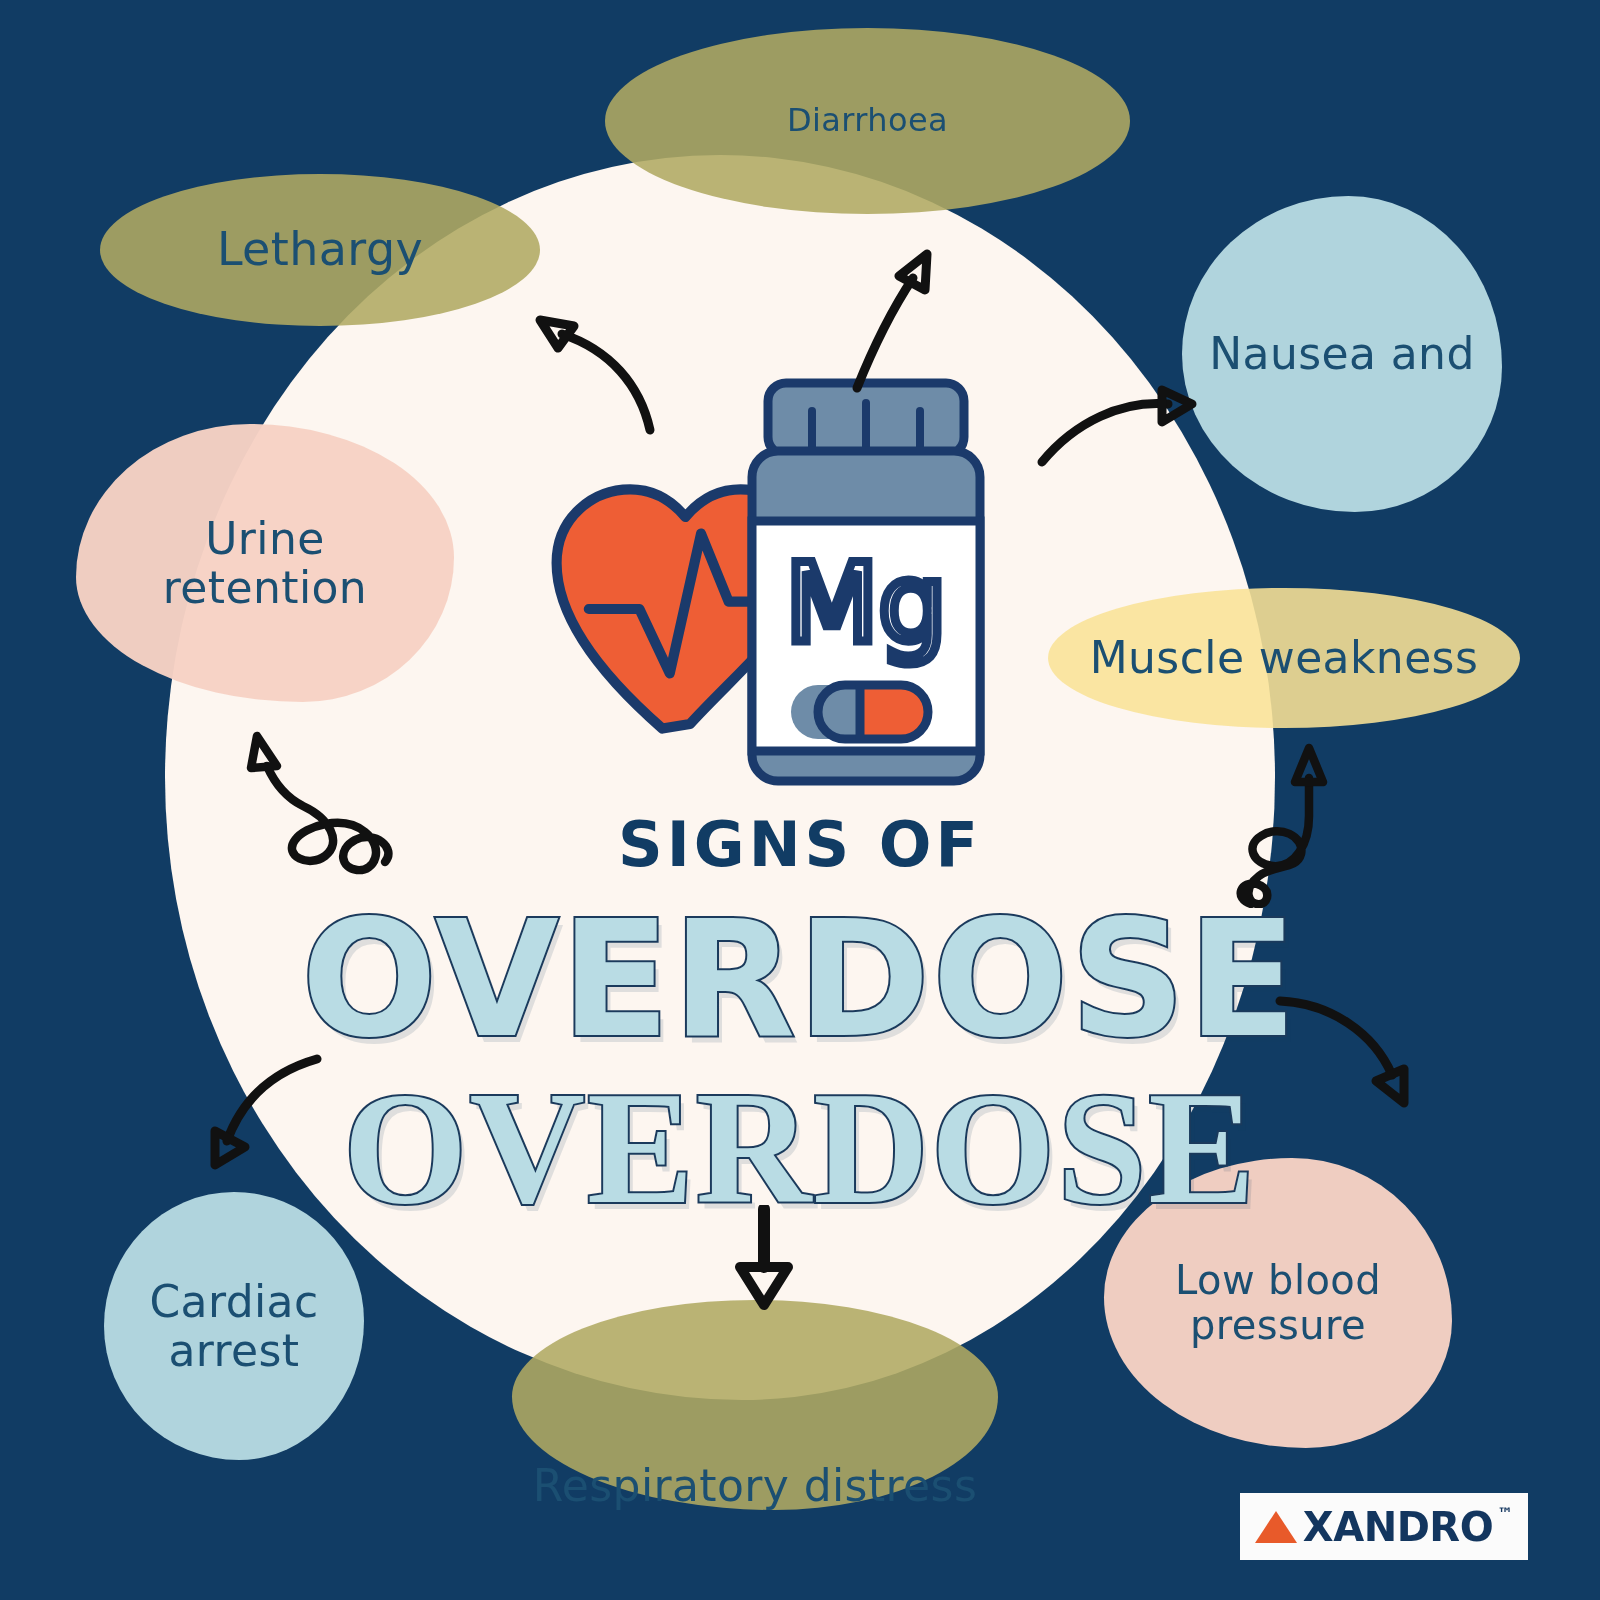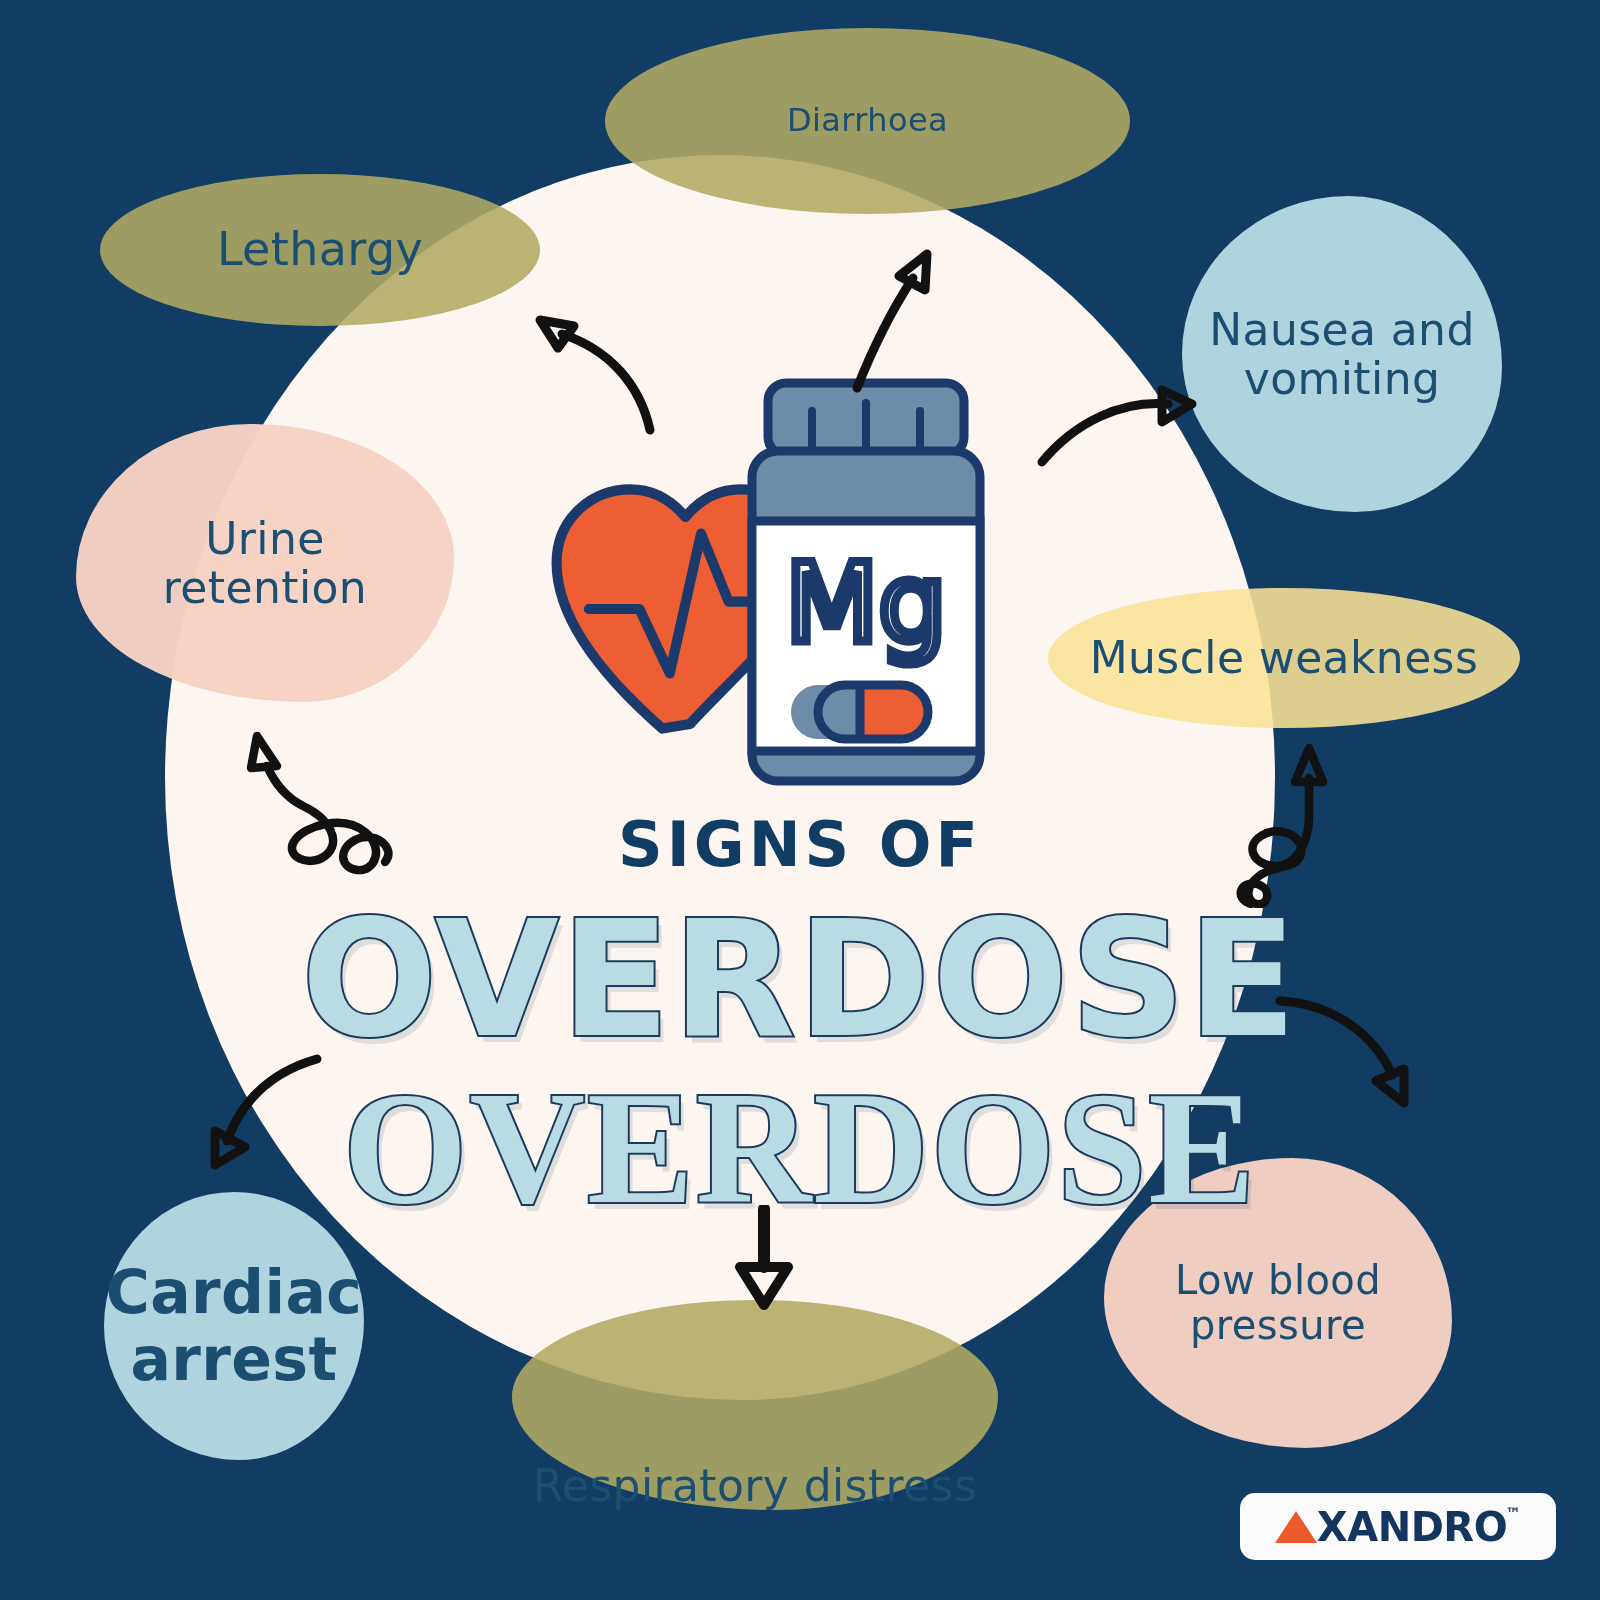--- a/index.html
+++ b/index.html
@@ -83,22 +83,21 @@
     left:512px; top:1300px; width:486px; height:210px;
     border-radius:50% 50% 46% 54% / 46% 46% 54% 54%;
     font-size:44px;
     align-items:flex-end;
     padding-top:62px;
     box-sizing:border-box;
   }
   #blob-cardiac{
     left:104px; top:1192px; width:260px; height:268px;
     border-radius:50% 50% 48% 52% / 50% 48% 52% 50%;
-    font-size:60px;
-    font-weight:bold;
+    font-size:44px;
   }
 
   
   #illustration{
     position:absolute;
     left:540px; top:355px;
     width:470px; height:440px;
     z-index:4;
   }
 
@@ -133,27 +132,27 @@
   #title-1{ top:900px; }
   #title-2{ top:1068px;font-family:Liberation Serif, serif; }
 
   
   .arrow{position:absolute; z-index:6;}
 
   
   #logo-box{
     position:absolute;
     left:1240px; top:1493px;
-    width:316px; height:67px;
+    width:288px; height:67px;
     background:#FBFBFB;
     z-index:7;
     display:flex;
     align-items:center;
     justify-content:center;
-    border-radius:15px;
+    gap:6px;
   }
   #logo-tri{
     width:0;height:0;
     border-left:21px solid transparent;
     border-right:21px solid transparent;
     border-bottom:32px solid #E85A2A;
   }
   #logo-word{
     color:#13365F;
     font-family:"DejaVu Sans", sans-serif;
@@ -181,21 +180,20 @@
     <span>Diarrhoea</span>
   </div>
 
   <div class="blob olive" id="blob-lethargy">
     <span>Lethargy</span>
   </div>
 
   <div class="blob lightblue" id="blob-nausea">
     <div>
       <span>Nausea and</span>
-      <span>vomiting</span>
     </div>
   </div>
 
   <div class="blob pink" id="blob-urine">
     <div>
       <span>Urine</span>
       <span>retention</span>
     </div>
   </div>
 

